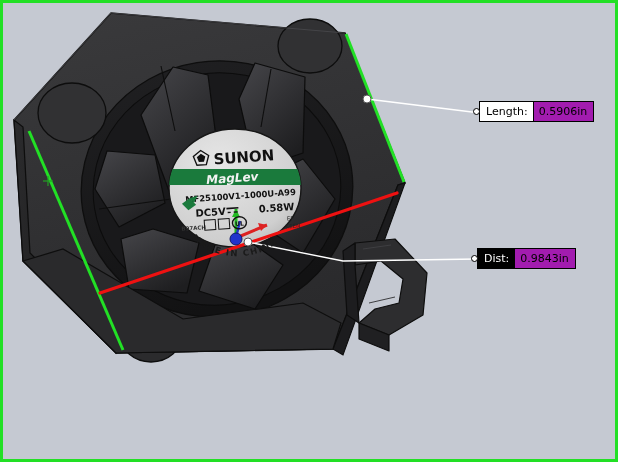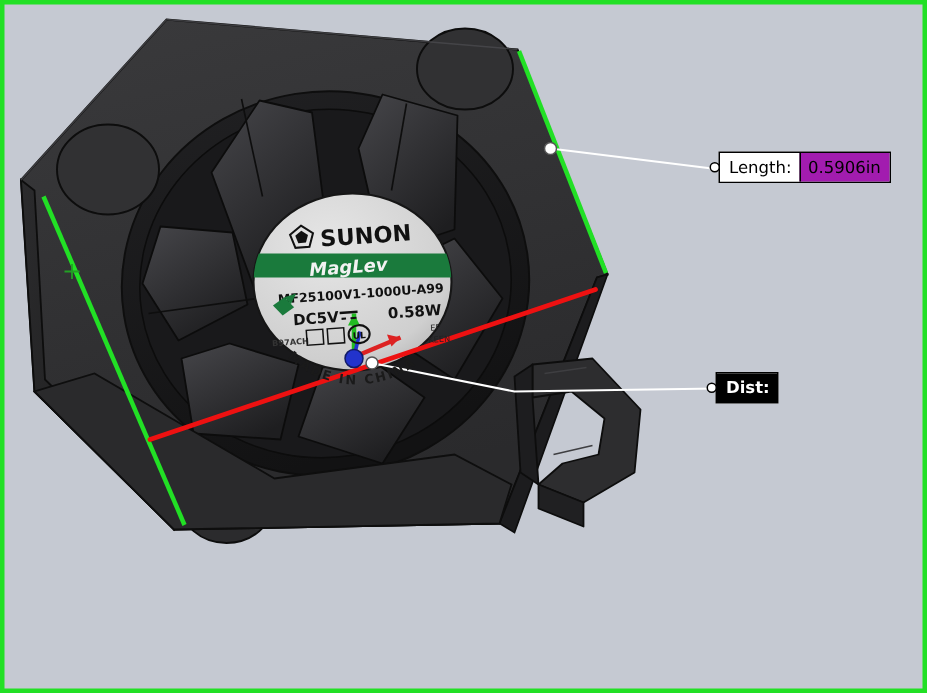--- a/index.html
+++ b/index.html
@@ -40,21 +40,20 @@
   .callout .cl-value{
     padding:4px 6px 4px 5px;
     color:#000;
     background:#a21caf;
     border-left:1px solid #000;
     display:flex;align-items:center;
   }
   .callout.inverted .cl-label{
     background:#000000;
     color:#ffffff;
-    font-weight:bold;
   }
   .callout .cl-anchor{
     position:absolute;
     left:-7px;top:50%;
     margin-top:-4px;
     width:7px;height:7px;
     border:1px solid #000;
     border-radius:50%;
     background:#ffffff;
     box-sizing:border-box;
@@ -226,15 +225,16 @@
 
   <div id="callout-length" class="callout">
     <span class="cl-anchor"></span>
     <span class="cl-label">Length:</span>
     <span class="cl-value">0.5906in</span>
   </div>
 
   <div id="callout-dist" class="callout inverted">
     <span class="cl-anchor"></span>
     <span class="cl-label">Dist:</span>
+    <span class="cl-value">0.9843in</span>
   </div>
 
 </div>
 
 </body></html>

